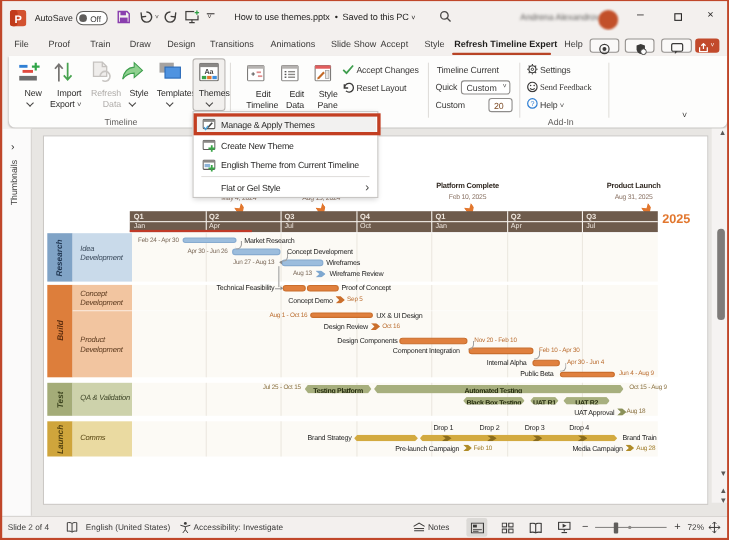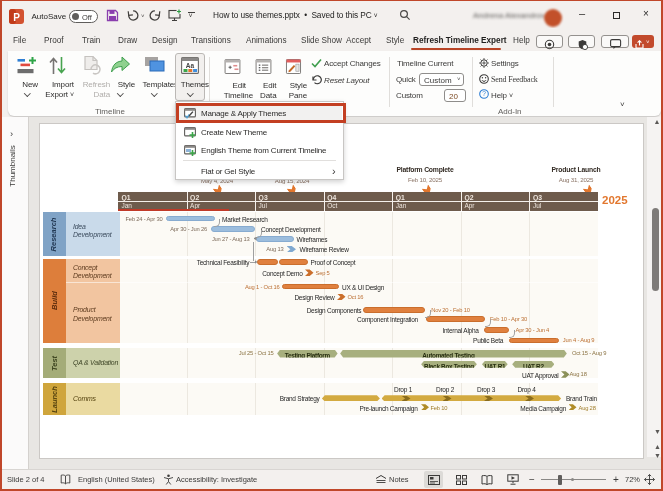--- a/index.html
+++ b/index.html
@@ -246,21 +246,21 @@
   <div class="t rlbl" style="left:278px;top:91px;width:29px;">Pane</div>
 
   <svg class="abs" style="left:311px;top:58px;" width="11" height="10" viewBox="0 0 11 10">
     <path d="M1 5.5 L4 8.5 L10 1.5" fill="none" stroke="#3f9e4e" stroke-width="1.6"></path>
   </svg>
   <div class="t rtxt" style="left:324px;top:59px;">Accept Changes</div>
   <svg class="abs" style="left:311px;top:74px;" width="11" height="11" viewBox="0 0 11 11">
     <path d="M2 2.5 v3.5 h3.5" fill="none" stroke="#3b3a39" stroke-width="1.2"></path>
     <path d="M2.3 5.8 a4 4 0 1 1 1.2 2.8" fill="none" stroke="#3b3a39" stroke-width="1.2"></path>
   </svg>
-  <div class="t rtxt" style="left:324px;top:75.5px;font-style:italic;">Reset Layout</div>
+  <div class="t rtxt" style="left:324px;top:75.5px;">Reset Layout</div>
   <div class="abs vsep" style="left:389px;"></div>
   <div class="t rtxt" style="left:397px;top:58.5px;">Timeline Current</div>
   <div class="t rtxt" style="left:396px;top:75px;">Quick</div>
   <div class="abs" style="left:419px;top:72.5px;width:45px;height:13.5px;border:1px solid #8f8d8b;border-radius:3px;background:#fff;">
     <div class="t" style="left:4px;top:2.5px;font-size:8px;color:#3b3a39;">Custom</div>
     <div class="t" style="left:37px;top:2px;font-size:6px;color:#3b3a39;">˅</div>
   </div>
   <div class="t rtxt" style="left:396px;top:90.5px;">Custom</div>
   <div class="abs" style="left:444px;top:88.5px;width:21.5px;height:13px;border:1px solid #8f8d8b;border-radius:3px;background:#fff;">
     <div class="t" style="left:4px;top:2px;font-size:8px;color:#7c4a24;">20</div>

